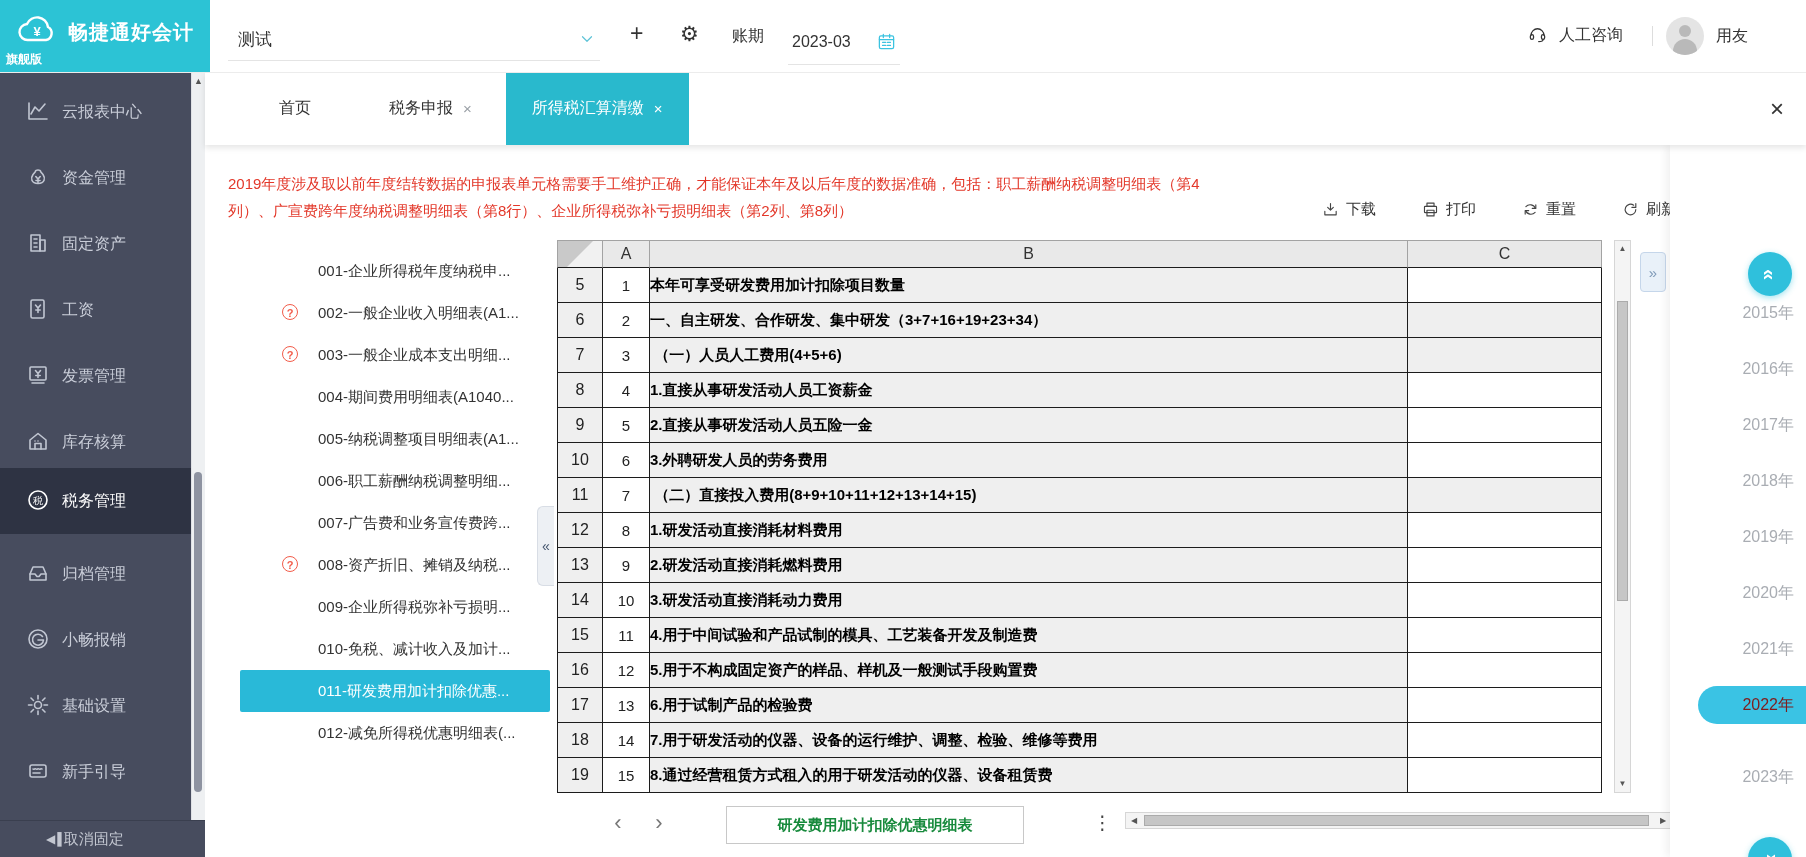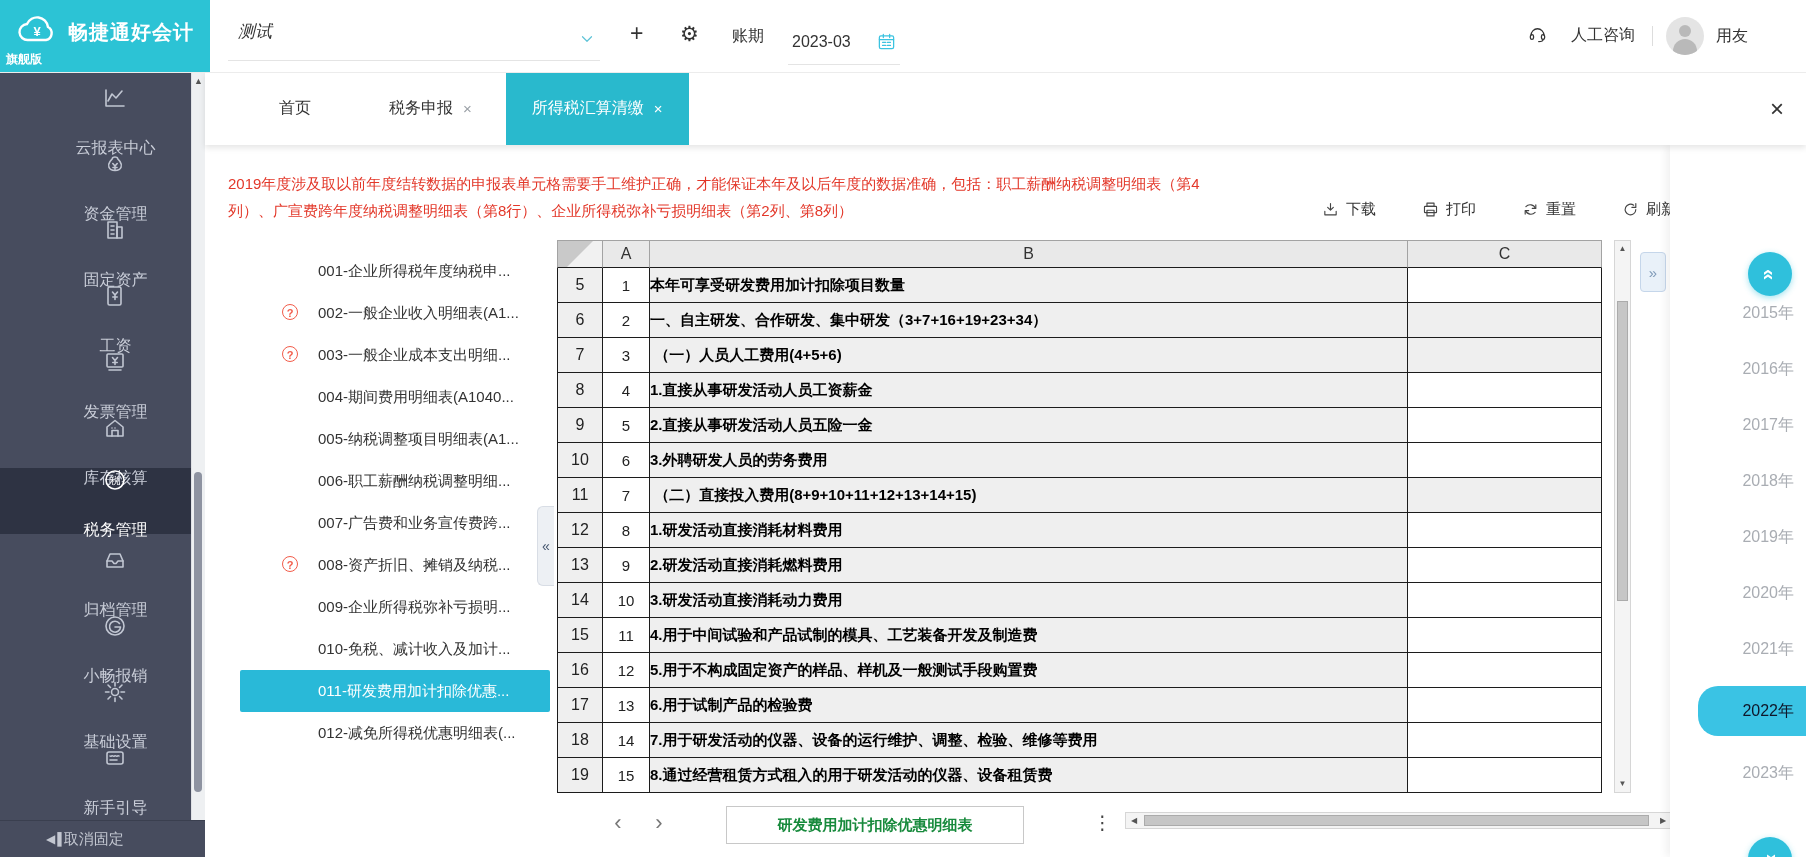--- a/index.html
+++ b/index.html
@@ -7,49 +7,49 @@
        font-family:"Liberation Sans","DejaVu Sans",sans-serif;background:#fff;color:#333;}
   .abs{position:absolute;}
 
   
   #topbar{left:0;top:0;width:1806px;height:72px;background:#fff;border-bottom:1px solid #ececec;z-index:6;}
   #logo{left:0;top:0;width:210px;height:72px;background:#2cc3d5;color:#fff;}
   #logo .row{position:absolute;left:16px;top:12px;display:flex;align-items:center;gap:8px;}
   #logo .title{font-size:20px;font-weight:700;letter-spacing:1px;}
   #logo .edition{position:absolute;left:6px;bottom:4px;font-size:12px;font-weight:700;}
   #acct-box{left:228px;top:18px;width:372px;height:42px;border-bottom:1px solid #e4e4e4;}
-  #acct-box .val{position:absolute;left:10px;top:2px;font-size:17px;color:#333;font-style:italic;}
+  #acct-box .val{position:absolute;left:10px;top:10px;font-size:17px;color:#333;}
   #acct-box .chev{position:absolute;right:4px;top:12px;}
   .tb-ic{font-size:23px;color:#333;line-height:1;}
   #plus-btn{left:630px;top:22px;}
   #gear-btn{left:680px;top:23px;font-size:21px;}
   #period-label{left:732px;top:26px;font-size:16px;color:#333;}
   #period-box{left:788px;top:22px;width:112px;height:42px;border-bottom:1px solid #e4e4e4;}
   #period-box .val{position:absolute;left:4px;top:11px;font-size:16px;color:#333;}
   #period-box .cal{position:absolute;right:4px;top:10px;}
-  #support{left:1528px;top:24px;display:flex;align-items:center;gap:24px;font-size:16px;color:#333;cursor:pointer;text-align:right;}
+  #support{left:1528px;top:24px;display:flex;align-items:center;gap:12px;font-size:16px;color:#333;cursor:pointer;text-align:right;}
   #tb-divider{left:1652px;top:26px;width:1px;height:20px;background:#ddd;}
   #avatar{left:1666px;top:17px;width:38px;height:38px;border-radius:50%;background:#e4e4e4;overflow:hidden;}
   #avatar .head{position:absolute;left:13px;top:8px;width:12px;height:12px;border-radius:50%;background:#b9b9b9;}
   #avatar .body{position:absolute;left:7px;top:22px;width:24px;height:16px;border-radius:12px 12px 0 0;background:#b9b9b9;}
   #username{left:1716px;top:26px;font-size:16px;color:#333;}
 
   
   #tabbar{left:205px;top:72px;width:1601px;height:73px;background:#fff;display:flex;align-items:stretch;
           box-shadow:0 3px 6px rgba(0,0,0,.10);z-index:5;padding-left:50px;box-sizing:border-box;}
   .tab{display:flex;align-items:center;padding:0 24px;font-size:16px;color:#333;cursor:pointer;}
   .tab .x{margin-left:10px;font-size:15px;color:#9aa0a6;}
   .tab.active{background:#29b9cd;color:#fff;padding:0 26px;}
   .tab.active .x{color:#fff;}
   #tabbar-close{margin-left:auto;align-self:center;margin-right:22px;font-size:24px;color:#333;cursor:pointer;}
 
   
   #sidebar{left:0;top:72px;width:205px;height:785px;background:#474c5e;overflow:hidden;}
-  .sb-item{height:66px;box-sizing:border-box;padding:14px 0 0 26px;display:flex;align-items:center;gap:26px;
-           color:#c9cdd8;font-size:16px;cursor:pointer;flex-direction:column;}
+  .sb-item{height:66px;box-sizing:border-box;padding:14px 0 0 26px;display:flex;align-items:center;gap:10px;
+           color:#c9cdd8;font-size:16px;cursor:pointer;}
   .sb-item .sb-icon{width:26px;height:26px;flex:0 0 26px;color:#c1c6d2;}
   .sb-item.active{background:#2e3343;color:#fff;padding-top:0;}
   .sb-item.active .sb-icon{color:#fff;}
   #sb-scroll{position:absolute;right:0;top:0;width:13px;height:748px;background:#eef0f2;border-left:1px solid #dfe1e5;}
   #sb-scroll .up{position:absolute;top:4px;left:0;width:13px;text-align:center;font-size:9px;color:#555;}
   #sb-scroll .thumb{position:absolute;top:400px;left:2px;width:8px;height:320px;border-radius:4px;background:#8e93a1;}
   #unpin{position:absolute;left:0;bottom:0;width:205px;height:37px;background:#474c5e;border-top:1px solid #3a3f4f;
          display:flex;align-items:center;padding-left:46px;box-sizing:border-box;color:#c3c7d1;font-size:15px;cursor:pointer;z-index:3;}
   #unpin .ic{margin-right:4px;font-size:12px;letter-spacing:-2px;}
 
@@ -112,21 +112,21 @@
   
   #years{left:1670px;top:145px;width:136px;height:712px;background:#fff;box-shadow:-4px 0 8px rgba(0,0,0,.06);z-index:4;}
   .y-circle{position:absolute;right:14px;width:44px;height:44px;border-radius:50%;background:#2fc0dc;color:#fff;
             display:flex;align-items:center;justify-content:center;cursor:pointer;box-shadow:0 2px 6px rgba(47,192,220,.45);}
   .y-circle .g{font-size:20px;transform:rotate(90deg);font-weight:700;}
   #y-top{top:107px;}
   #y-bottom{top:692px;}
   #y-list{position:absolute;left:0;top:140px;width:136px;}
   .year{height:56px;display:flex;align-items:center;justify-content:flex-end;padding-right:12px;
         font-size:16px;color:#a9adb3;cursor:pointer;}
-  .year.sel{background:#3ac3e4;color:#0f172a;border-radius:20px 0 0 20px;margin-left:28px;height:50px;margin-top:9px;margin-bottom:9px;}
+  .year.sel{background:#3ac3e4;color:#7f1d1d;border-radius:20px 0 0 20px;margin-left:28px;height:38px;margin-top:9px;margin-bottom:25px;}
 </style>
 </head>
 <body>
 
 <div id="topbar" class="abs">
   <div id="logo" class="abs">
     <div class="row">
       <span id="logo-icon"><svg width="44" height="36" viewBox="0 0 44 36">
             <path d="M12 28a8 8 0 0 1-1-16 11 11 0 0 1 21 3 7 7 0 0 1-2 13H12z" fill="none" stroke="#fff" stroke-width="2.4"></path>
             <text x="21" y="24" font-size="13" font-weight="bold" text-anchor="middle" fill="#fff">¥</text>

